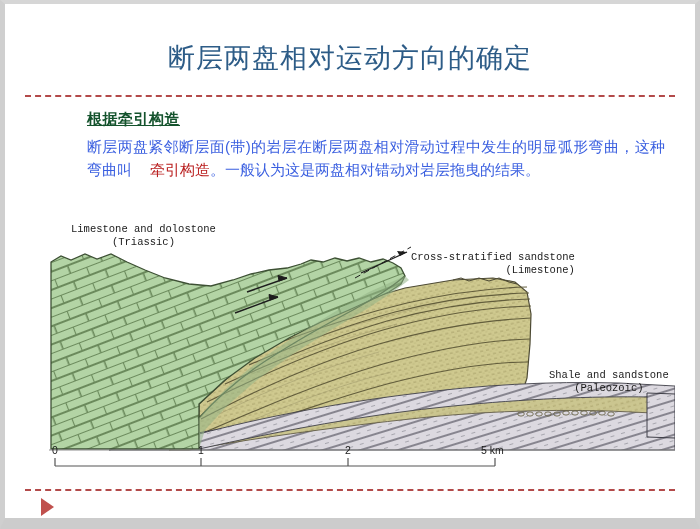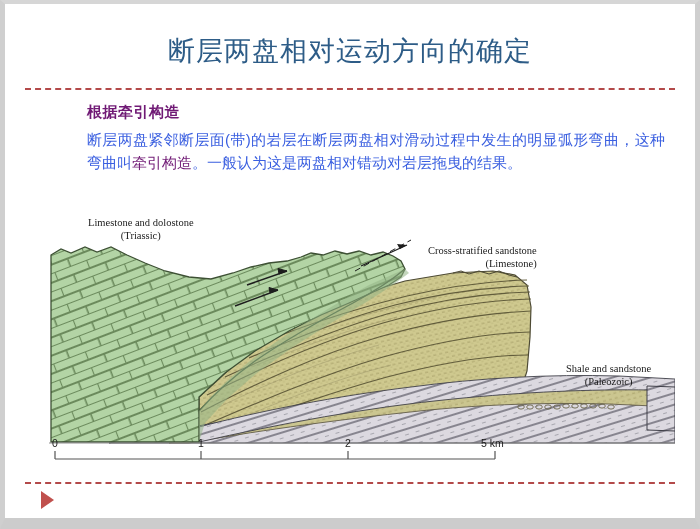--- a/index.html
+++ b/index.html
@@ -22,21 +22,21 @@
     background: #ffffff;
     box-sizing: border-box;
     border-left: 5px solid #cfcfcf;
     border-right: 5px solid #cfcfcf;
     border-top: 4px solid #d6d6d6;
     border-bottom: 11px solid #cccccc;
     overflow: hidden;
   }
   #inner {
     position: absolute;
-    left: 0; top: 0;
+    left: 0; top: 7px;
     width: 594px;
     height: 514px;
     background: #ffffff;
   }
 
   
   .title {
     position: absolute;
     left: 0;
     top: 34px;
@@ -76,56 +76,56 @@
     border-left: 13px solid #c0504d;
   }
 
   
   .subhead {
     position: absolute;
     left: 82px;
     top: 99px;
     font-size: 15px;
     font-weight: bold;
-    color: #701a75;
+    color: #14532d;
     letter-spacing: 0.5px;
     line-height: 1.2;
+    text-decoration: underline;
   }
   .para {
     position: absolute;
     left: 82px;
     top: 124px;
     width: 578px;
     font-size: 15px;
     color: #3a5fe0;
     line-height: 23px;
     letter-spacing: 0px;
     text-align: justify;
   }
-  .para .hl { color: #701a75; }
+  .para .hl { color: #b91c1c; margin-left: 18px; }
 
   
   .figure {
     position: absolute;
     left: 44px;
     top: 207px;
     width: 626px;
     height: 253px;
   }
   .figure svg { display: block; }
 
   .fig-label {
     position: absolute;
-    font-family: Liberation Serif, serif;
+    font-family: Liberation Mono, monospace;
     font-size: 10.5px;
     color: #1a1a1a;
     line-height: 13px;
     text-align: center;
     white-space: nowrap;
-    margin-left: 17px;
   }
   #label-limestone { left: 22px;  top: 5px; }
   #label-jurassic  { left: 362px; top: 33px; text-align: right; }
   #label-triassic  { left: 500px; top: 151px; }
 
   .fig-scale-num {
     position: absolute;
     font-size: 10.5px;
     color: #1a1a1a;
     white-space: nowrap;

